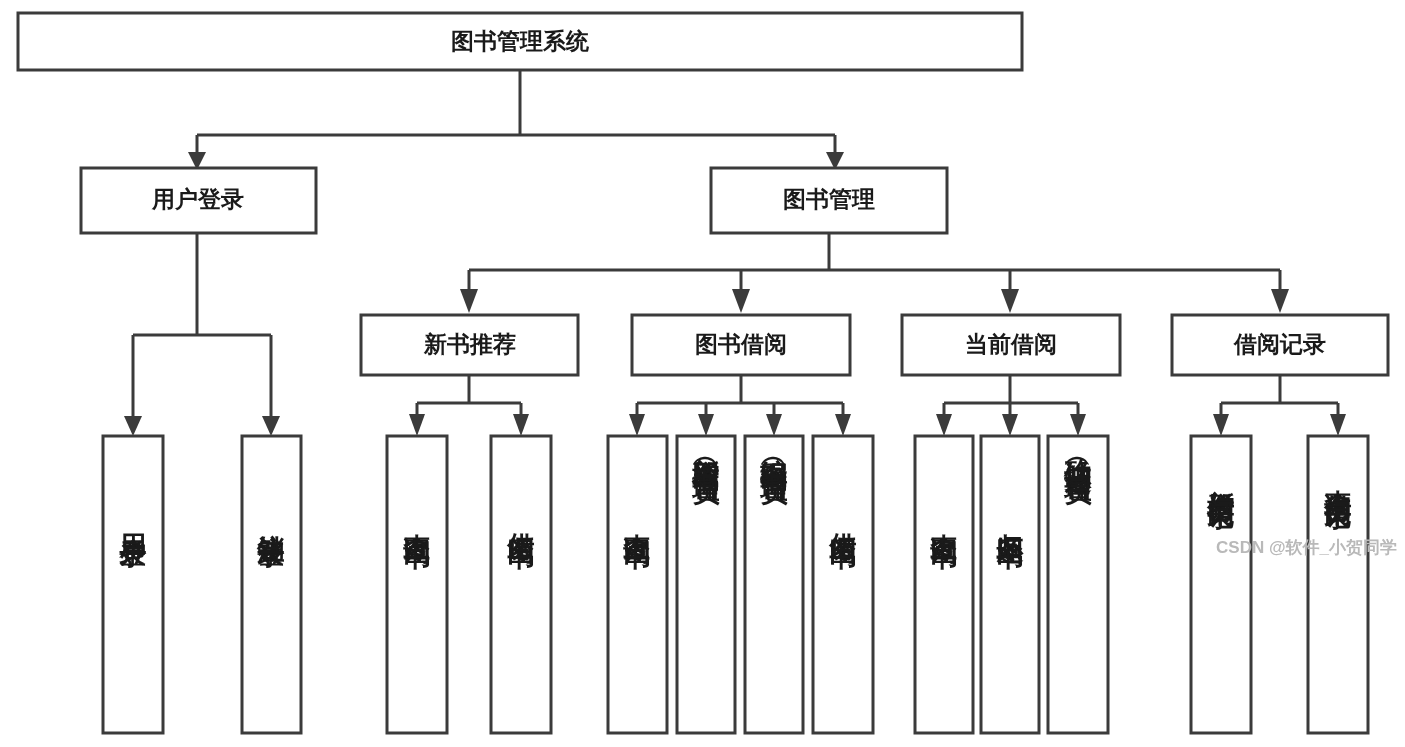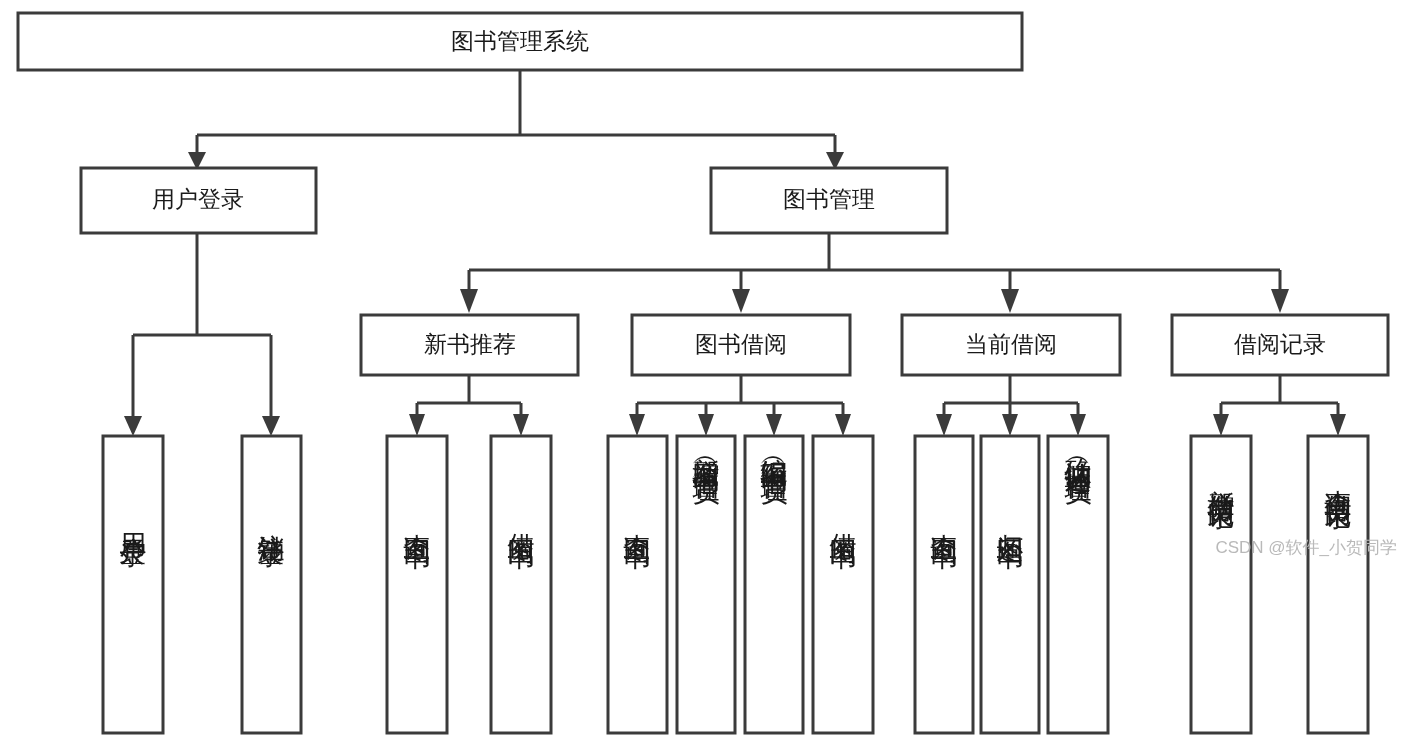--- a/index.html
+++ b/index.html
@@ -12,20 +12,21 @@
     height: 747px;
     font-family: "Liberation Sans", "DejaVu Sans", sans-serif;
     position: relative;
     overflow: hidden;
   }
   #diagram-root {
     position: absolute;
     left: 0; top: 0;
     width: 1405px;
     height: 565px;
+    font-weight: bold;
   }
   svg#flow {
     display: block;
     width: 1405px;
     height: 747px;
   }
   .node-rect {
     fill: #ffffff;
     stroke: #3b3b3b;
     stroke-width: 3;

